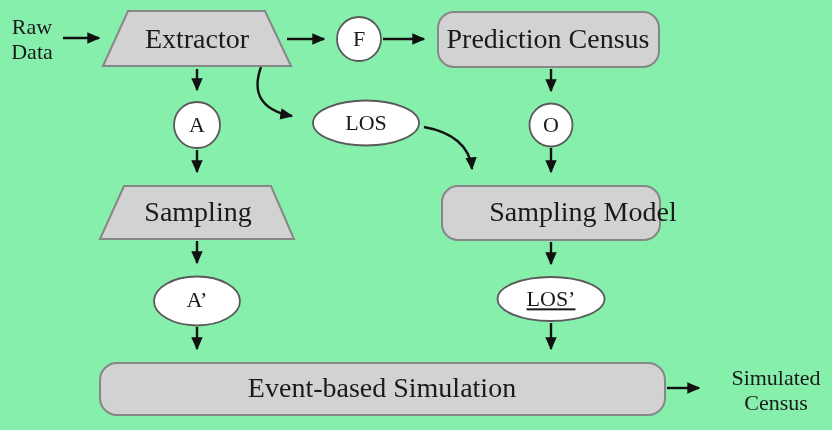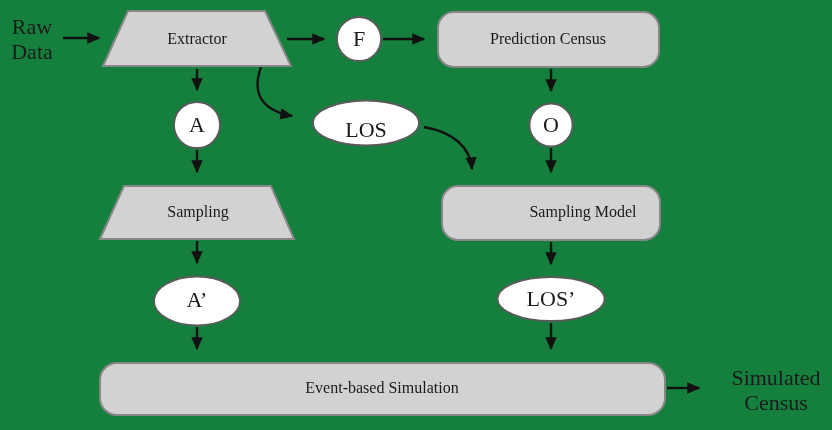--- a/index.html
+++ b/index.html
@@ -1,30 +1,30 @@
 <!DOCTYPE html>
 <html><head>
 <meta charset="utf-8">
 <style>
   html,body{margin:0;padding:0;background:#ffffff;}
   .stage{
     position:relative;
     width:832px;height:430px;
-    background:#15803d;
+    background:#86efac;
     font-family:"Liberation Serif", serif;
     color:#1a1a1a;
     overflow:hidden;
   }
   .stage svg{position:absolute;left:0;top:0;}
   .lbl{
     position:absolute;
     transform:translate(-50%,-50%);
     text-align:center;
     white-space:nowrap;
-    font-size:16px;
+    font-size:28px;
     line-height:1.15;
     color:#1a1a1a;
     user-select:none;
   }
   .lbl.var{font-size:22px;}
   .lbl.outside{font-size:22px;white-space:normal;}
 </style>
 </head>
 <body>
 
@@ -70,22 +70,22 @@
       <ellipse cx="197" cy="301" rx="43" ry="24.5"></ellipse>
       <ellipse cx="551" cy="299" rx="53.5" ry="22"></ellipse>
     </g>
   </svg>
 
   <div class="lbl outside" style="left:32px;top:39px;width:64px;">Raw Data</div>
   <div class="lbl" style="left:197px;top:39px;">Extractor</div>
   <div class="lbl var" style="left:359px;top:39px;">F</div>
   <div class="lbl" style="left:548px;top:39px;">Prediction Census</div>
   <div class="lbl var" style="left:197px;top:125px;">A</div>
-  <div class="lbl var" style="left:366px;top:123px;margin-top:7px;">LOS</div>
+  <div class="lbl var" style="left:366px;top:123px;">LOS</div>
   <div class="lbl var" style="left:551px;top:125px;">O</div>
   <div class="lbl" style="left:198px;top:212px;">Sampling</div>
   <div class="lbl" style="left:551px;top:212px;margin-left:32px;">Sampling Model</div>
   <div class="lbl var" style="left:197px;top:300px;">A’</div>
-  <div class="lbl var" style="left:551px;top:299px;">LOS’</div>
+  <div class="lbl var" style="left:551px;top:299px;text-decoration:underline;">LOS’</div>
   <div class="lbl" style="left:382px;top:388px;">Event-based Simulation</div>
   <div class="lbl outside" style="left:776px;top:390px;width:118px;">Simulated Census</div>
 
 </div>
 
 </body></html>

